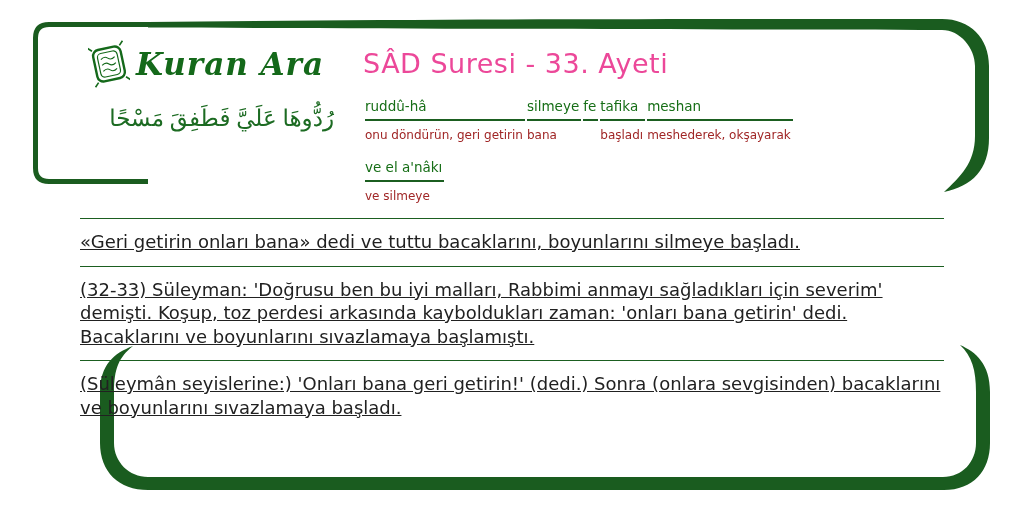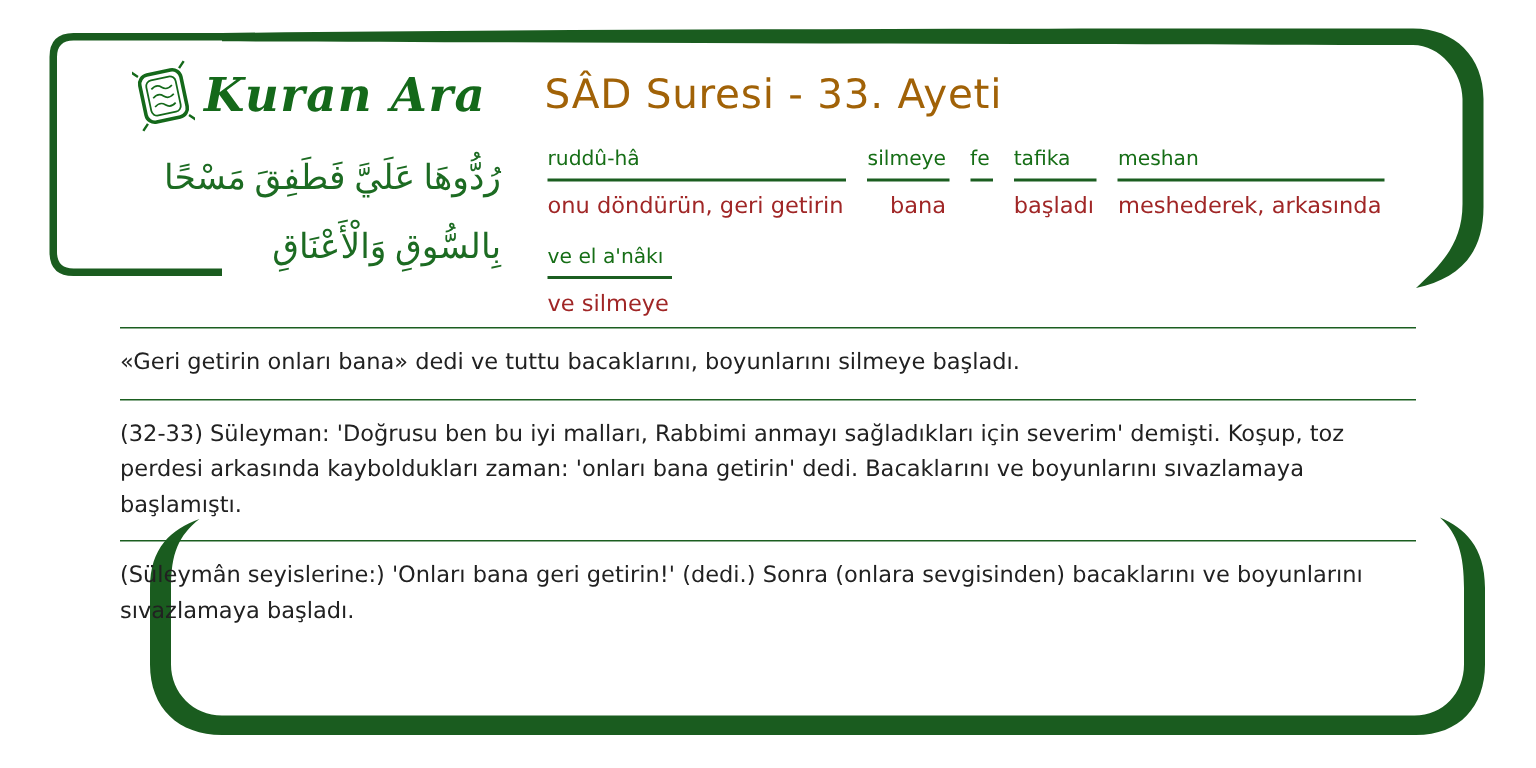--- a/index.html
+++ b/index.html
@@ -16,36 +16,36 @@
   .logo-text{
     font-family:"DejaVu Serif","Liberation Serif",serif;
     font-style:italic;font-weight:bold;font-size:31px;color:#14691a;letter-spacing:1px;
   }
   .arabic{
     position:absolute;left:50px;top:96px;width:284px;text-align:right;direction:rtl;
     color:#1c6b22;font-size:23px;line-height:46px;font-family:Liberation Serif, serif;
   }
   .page-title{
     position:absolute;left:363px;top:48px;
-    font-size:27px;color:#a16207;letter-spacing:0.5px;
+    font-size:27px;color:#ec4899;letter-spacing:0.5px;
   }
   .word-table{position:absolute;left:365px;top:98px;width:620px;}
-  .word-row{display:flex;gap:14px;margin-bottom:17px;}
+  .word-row{display:flex;gap:2px;margin-bottom:17px;}
   .word-cell{display:flex;flex-direction:column;}
   .word-translit{
     display:block;color:#166e16;font-size:13.5px;
     padding:0 2px 5px 0;border-bottom:2px solid #1b5e20;cursor:pointer;
   }
-  .word-meaning{display:block;color:#a02626;font-size:15px;padding:7px 2px 0 0;text-align:right;}
+  .word-meaning{display:block;color:#a02626;font-size:12px;padding:7px 2px 0 0;}
 
   
   .translations{position:absolute;left:80px;top:218px;width:864px;}
   .trans-item{
     border-top:1px solid #1b5e20;margin:0;padding:11px 0 12px 0;
-    font-size:15px;line-height:23.5px;color:#212121;
+    font-size:18px;line-height:23.5px;color:#212121;text-decoration:underline;
   }
 </style>
 </head>
 <body>
 
 <svg class="frame-svg" viewBox="0 0 1024 512" xmlns="http://www.w3.org/2000/svg">
 
   <path d="M 148 24.5 H 49 Q 35.5 24.5 35.5 38 V 168 Q 35.5 181.5 49 181.5 H 148" fill="none" stroke="#1a5c1f" stroke-width="5"></path>
 
   <path fill="#1a5c1f" d="M 148 22 C 400 19 700 19 942 19 C 970 19 989 38 989 66 L 989 138 C 989 170 972 186 944 192 C 960 177 975 163 975 136 L 975 66 C 975 48 960 30 942 30 C 700 29.5 400 28.5 148 27.5 Z"></path>
@@ -62,21 +62,20 @@
       <path d="M14 24 q4 -3 7 0 t7 0" stroke-width="1.1"></path>
       <path d="M14 30 q4 -3 7 0 t7 0" stroke-width="1.1"></path>
       <path d="M7 8 l-4 -4 M35 8 l4 -4 M7 40 l-4 4 M35 40 l4 4" stroke-width="1.6"></path>
     </g>
   </svg>
   <span class="logo-text">Kuran Ara</span>
 </div>
 
 <div class="arabic">
   <div>رُدُّوهَا عَلَيَّ فَطَفِقَ مَسْحًا</div>
-  <div>بِالسُّوقِ وَالْأَعْنَاقِ</div>
 </div>
 
 <div class="page-title">SÂD Suresi - 33. Ayeti</div>
 
 <div class="word-table">
   <div class="word-row">
     <div class="word-cell">
       <span class="word-translit">ruddû-hâ</span>
       <span class="word-meaning">onu döndürün, geri getirin</span>
     </div>
@@ -86,21 +85,21 @@
     </div>
     <div class="word-cell">
       <span class="word-translit">fe</span>
     </div>
     <div class="word-cell">
       <span class="word-translit">tafika</span>
       <span class="word-meaning">başladı</span>
     </div>
     <div class="word-cell">
       <span class="word-translit">meshan</span>
-      <span class="word-meaning">meshederek, arkasında</span>
+      <span class="word-meaning">meshederek, okşayarak</span>
     </div>
   </div>
   <div class="word-row">
     <div class="word-cell">
       <span class="word-translit">ve el a'nâkı</span>
       <span class="word-meaning">ve silmeye</span>
     </div>
   </div>
 </div>
 

